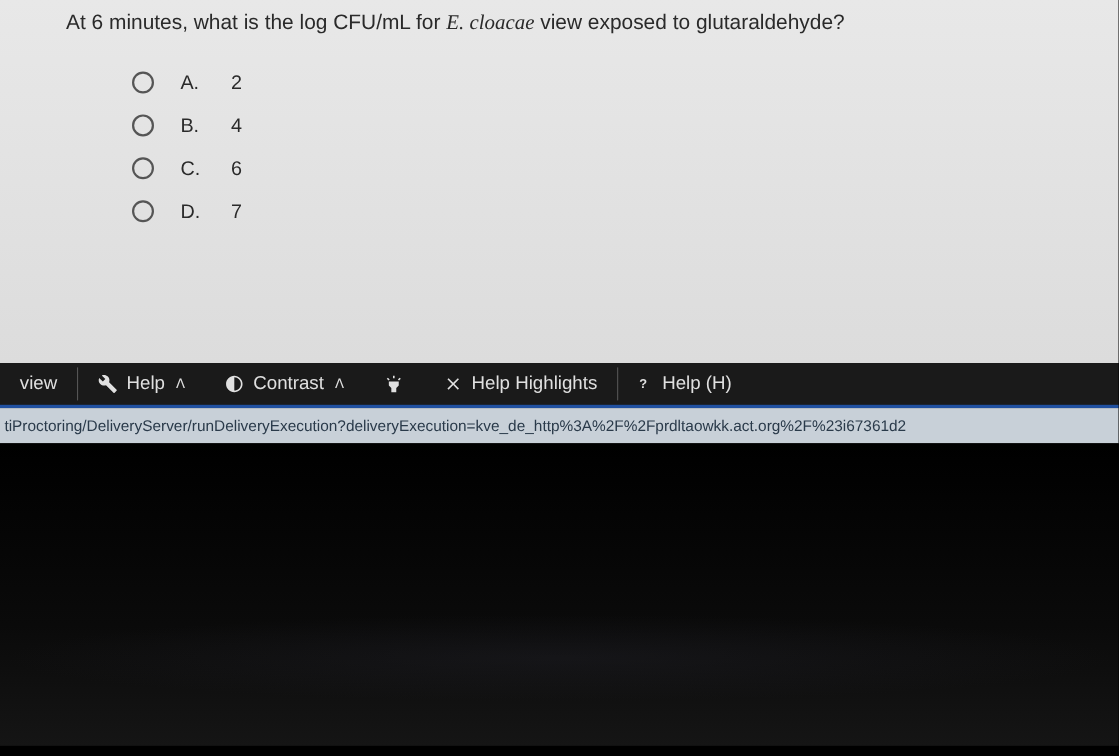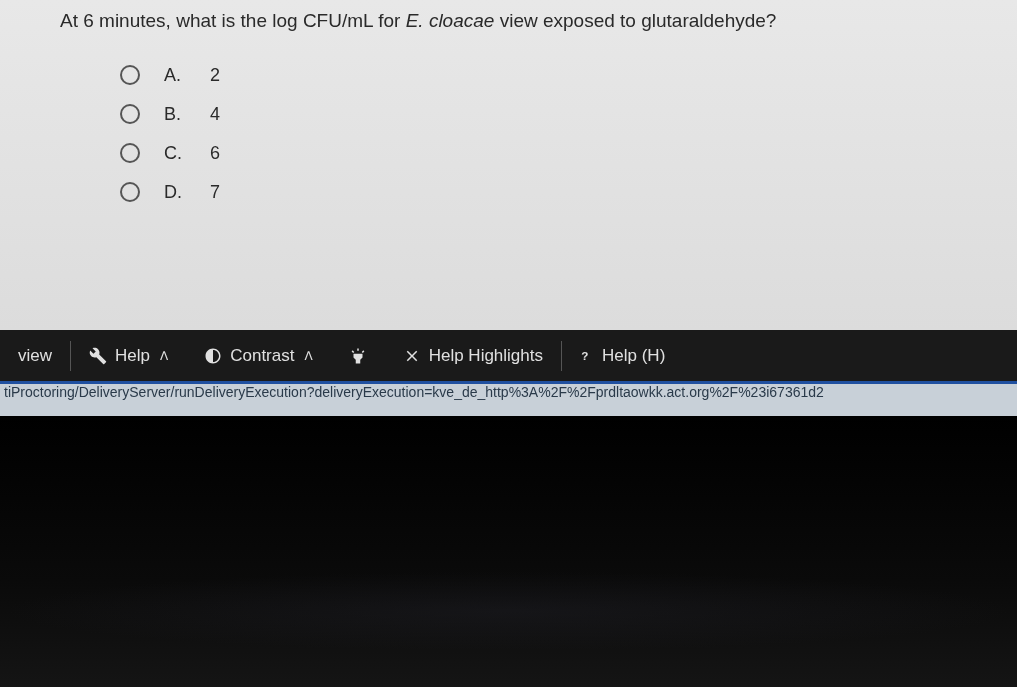--- a/index.html
+++ b/index.html
@@ -23,20 +23,21 @@
       position: relative;
     }
     .question-text {
       font-size: 19px;
       color: #2a2a2a;
       margin-bottom: 30px;
       line-height: 1.4;
     }
     .question-text .italic {
       font-style: italic;
+      font-family: Liberation Serif, serif;
     }
     .options {
       margin-left: 60px;
     }
     .option-row {
       display: flex;
       align-items: center;
       margin-bottom: 18px;
       gap: 24px;
     }
@@ -53,21 +54,21 @@
       font-size: 18px;
       color: #2a2a2a;
       width: 22px;
     }
     .option-value {
       font-size: 18px;
       color: #2a2a2a;
     }
     .toolbar {
       background: #1a1a1a;
-      height: 54px;
+      height: 41px;
       display: flex;
       align-items: center;
       color: #e0e0e0;
       font-size: 17px;
       border-bottom: 3px solid #2050a0;
     }
     .toolbar-item {
       display: flex;
       align-items: center;
       gap: 8px;
@@ -86,21 +87,21 @@
       flex-shrink: 0;
     }
     .chevron {
       font-size: 12px;
       margin-left: 2px;
     }
     .url-bar {
       background: #c8d0d8;
       height: 32px;
       display: flex;
-      align-items: flex-start;
+      align-items: center;
       padding: 0 4px;
       color: #2a3a4a;
       font-size: 14px;
       white-space: nowrap;
       overflow: hidden;
     }
     .bottom-area {
       background: linear-gradient(to bottom, #000 0%, #0a0a0a 60%, #151515 100%);
       height: 275px;
       position: relative;

